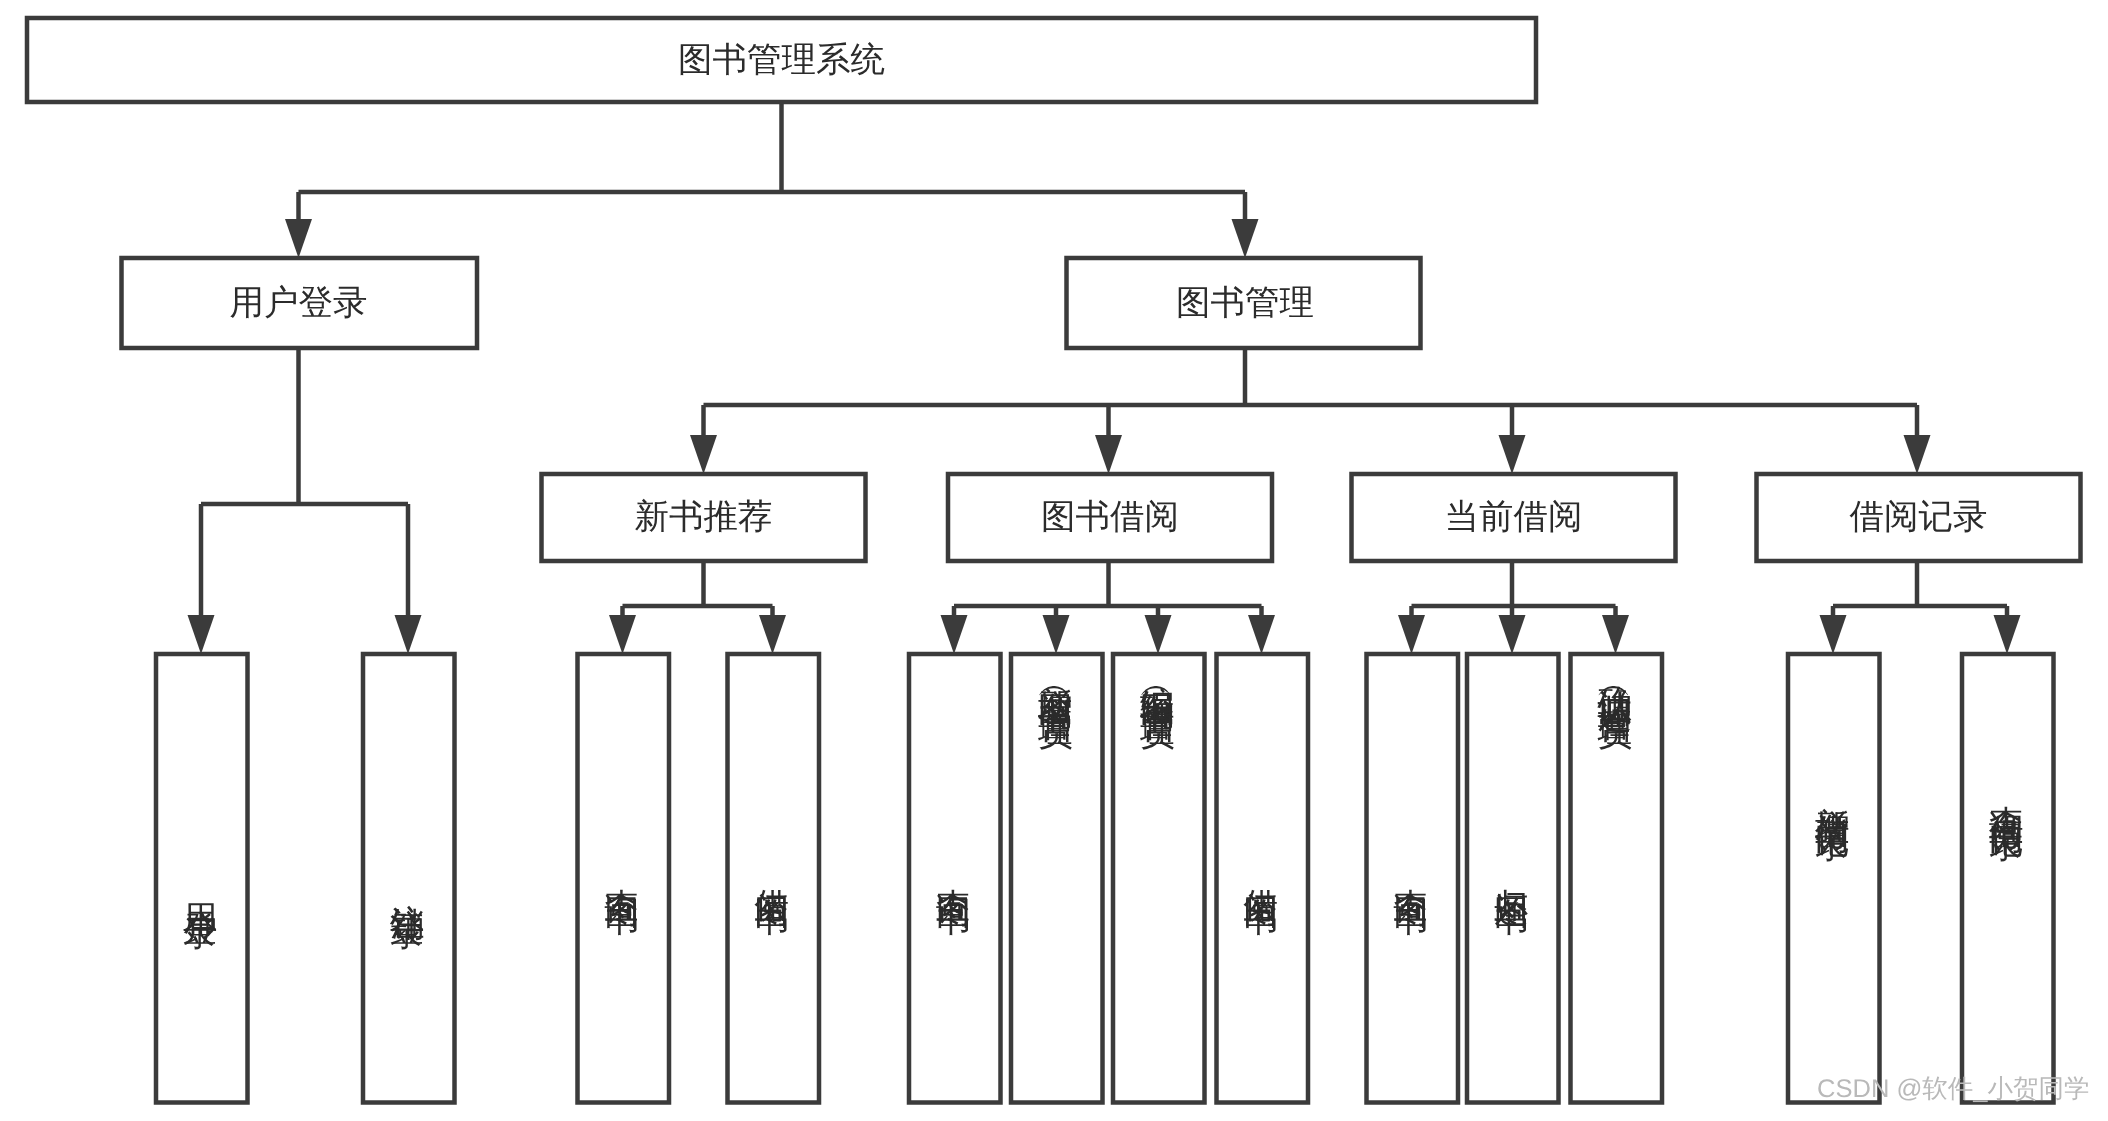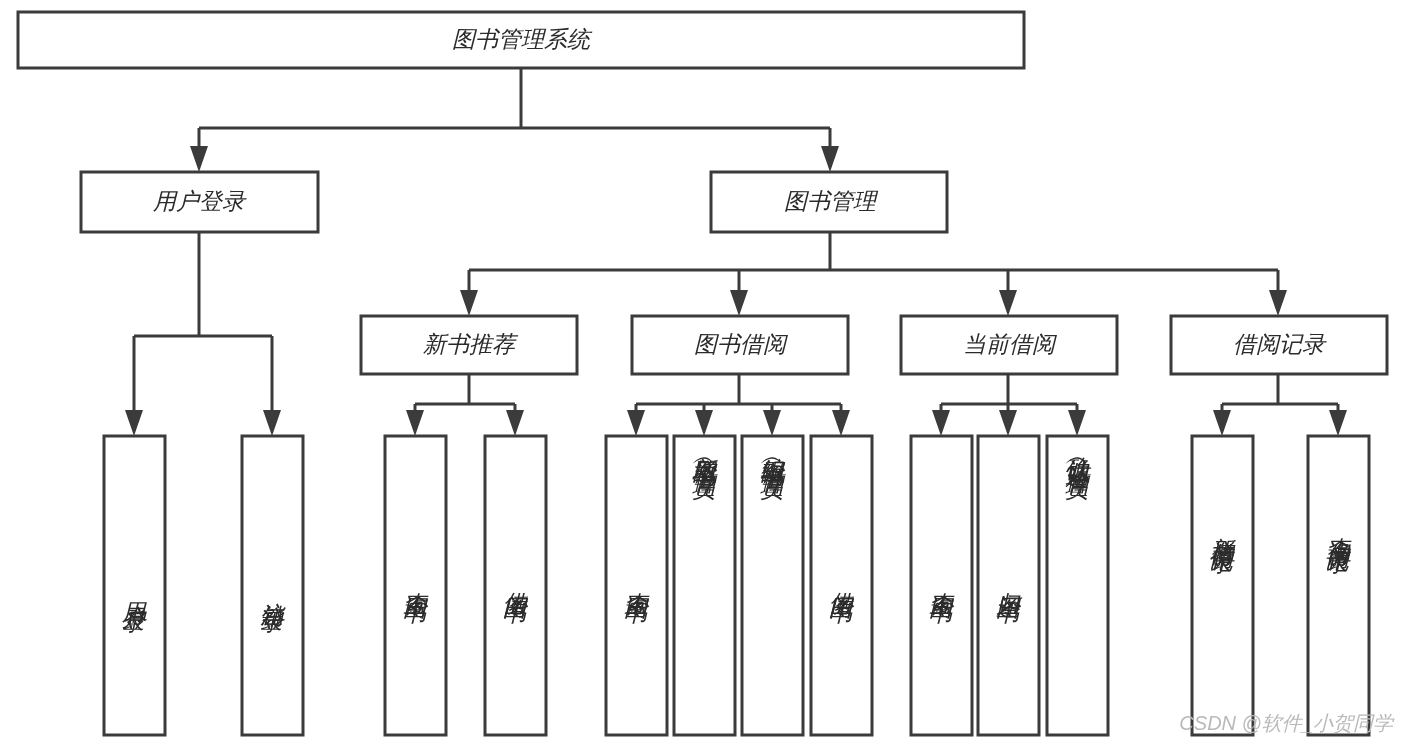--- a/index.html
+++ b/index.html
@@ -11,21 +11,20 @@
     width: 1405px;
     height: 747px;
     font-family: "Liberation Sans", "DejaVu Sans", sans-serif;
     overflow: hidden;
   }
   #diagram-root {
     position: relative;
     width: 1405px;
     height: 743px;
     background: #ffffff;
-    font-style: italic;
   }
   svg#flowchart {
     position: absolute;
     top: 0;
     left: 0;
     width: 1405px;
     height: 747px;
     display: block;
   }
   .node-rect {
@@ -57,21 +56,21 @@
     writing-mode: vertical-rl;
     text-orientation: upright;
     text-anchor: middle;
     letter-spacing: 3px;
   }
   .watermark-text {
     position: absolute;
     right: 12px;
     bottom: 6px;
     font-family: "Liberation Sans", "DejaVu Sans", sans-serif;
-    font-size: 20px;
+    font-size: 17px;
     color: #b9b9b9;
     white-space: nowrap;
     user-select: none;
     pointer-events: none;
   }
 </style>
 </head>
 <body>
 
 <div id="diagram-root">

